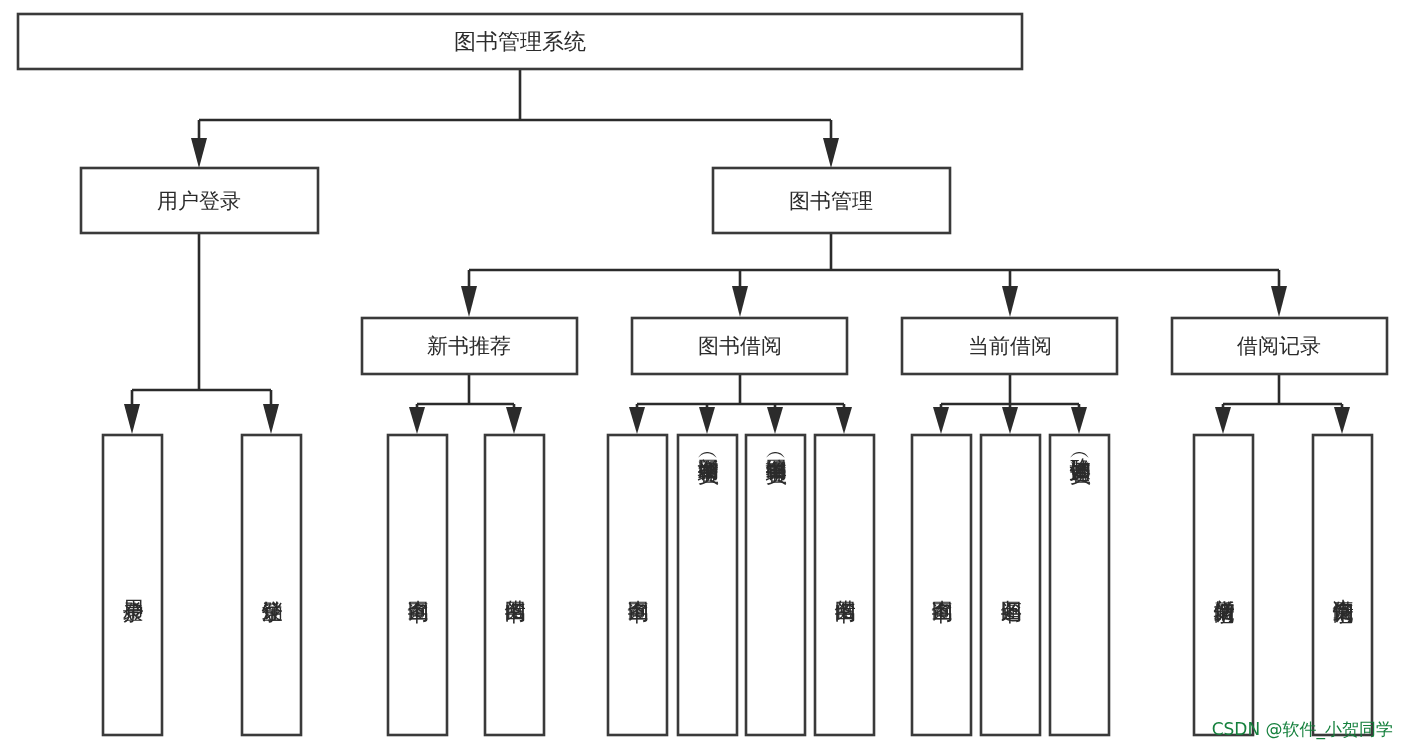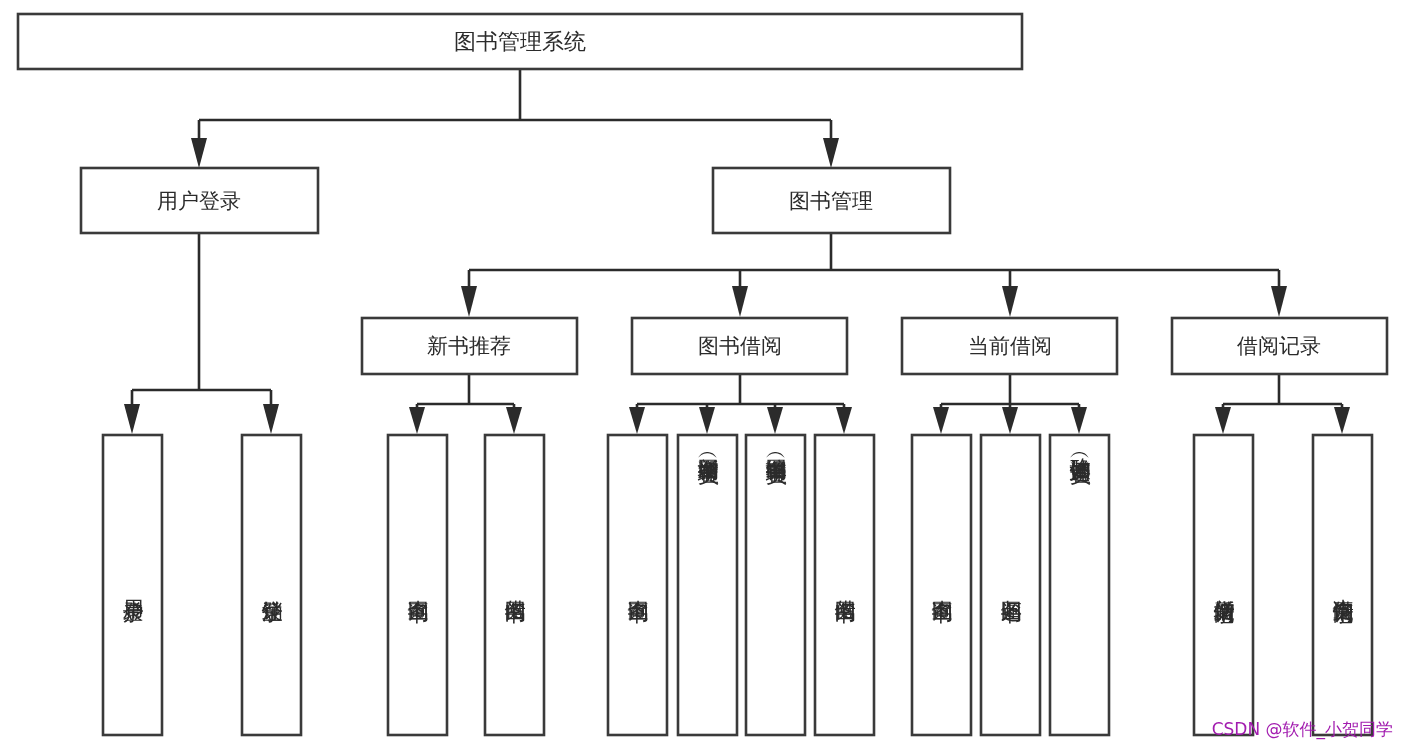--- a/index.html
+++ b/index.html
@@ -75,21 +75,21 @@
     letter-spacing: 1px;
     white-space: nowrap;
     text-align: center;
   }
   .watermark {
     position: absolute;
     right: 12px;
     bottom: 6px;
     font-family: "DejaVu Sans", "Liberation Sans", sans-serif;
     font-size: 17px;
-    color: #a21caf;
+    color: #15803d;
     white-space: nowrap;
     user-select: none;
   }
 </style>
 </head>
 <body>
 
 <div id="diagram-root">
 
   <svg class="diagram" viewBox="0 0 1405 747" xmlns="http://www.w3.org/2000/svg">

